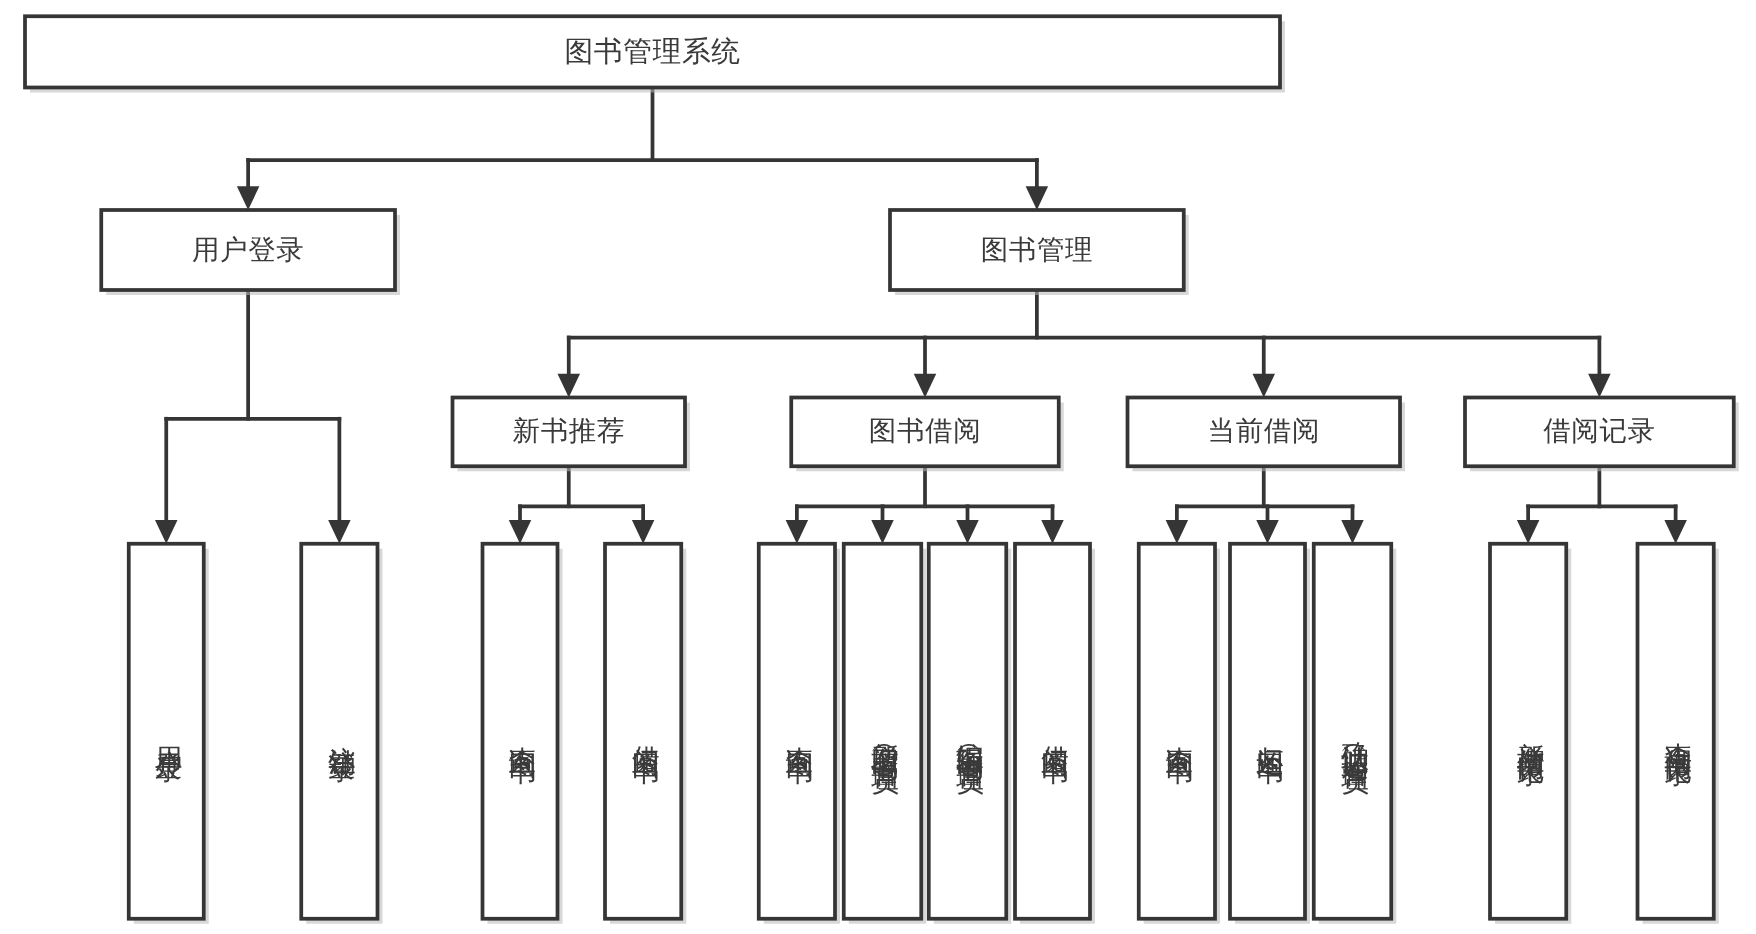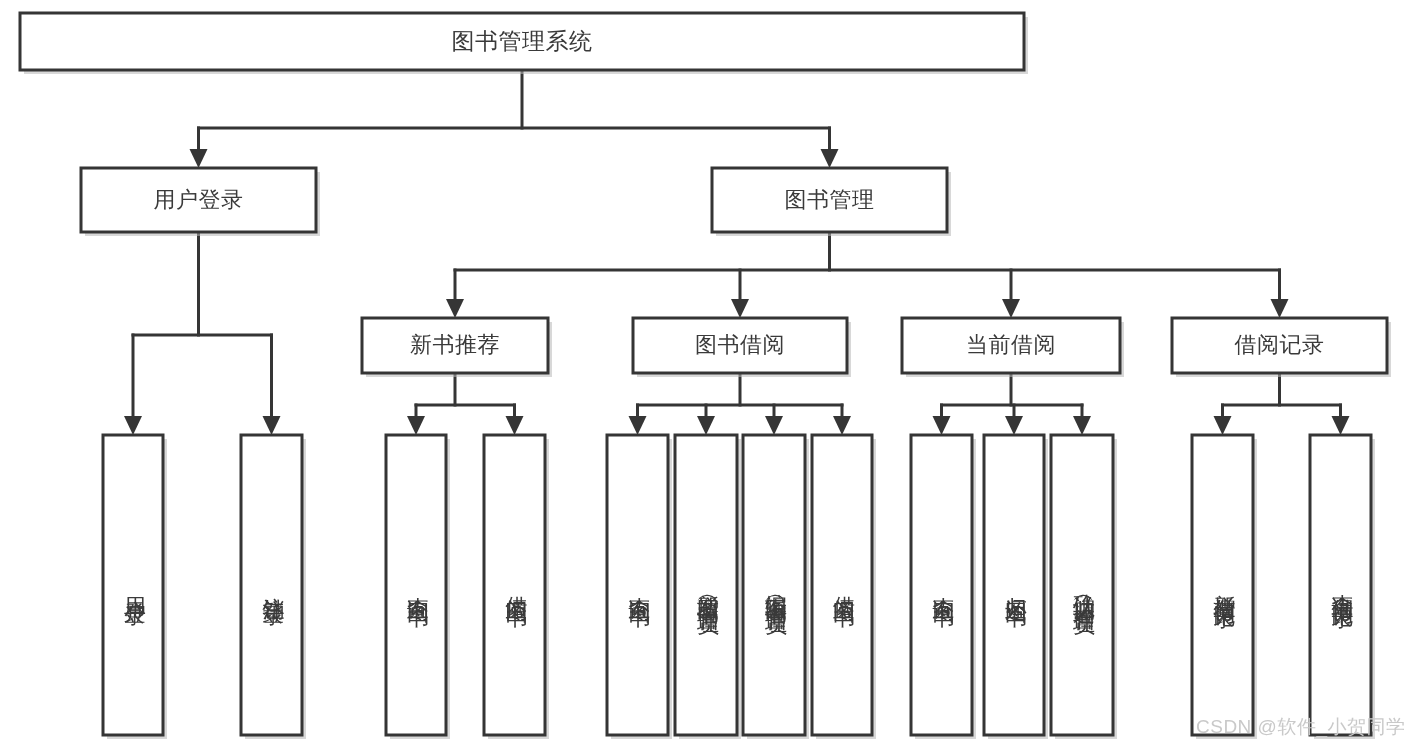--- a/index.html
+++ b/index.html
@@ -203,14 +203,13 @@
       <div class="vlabel" style="left: 624.5px; width: 26px; top: 535px; height: 100px;">查询图书</div>
       <div class="vlabel" style="left: 693px; width: 26px; top: 451px; height: 276px; justify-content: flex-start;">新增图书（管理员）</div>
       <div class="vlabel" style="left: 761px; width: 26px; top: 451px; height: 276px; justify-content: flex-start;">编辑图书（管理员）</div>
       <div class="vlabel" style="left: 829px; width: 26px; top: 535px; height: 100px;">借阅图书</div>
       <div class="vlabel" style="left: 928.5px; width: 26px; top: 535px; height: 100px;">查询图书</div>
       <div class="vlabel" style="left: 1001px; width: 26px; top: 535px; height: 100px;">归还图书</div>
       <div class="vlabel" style="left: 1069px; width: 26px; top: 451px; height: 276px; justify-content: flex-start;">确认归还（管理员）</div>
       <div class="vlabel" style="left: 1209.5px; width: 26px; top: 510px; height: 150px;">新增借阅记录</div>
       <div class="vlabel" style="left: 1327.5px; width: 26px; top: 510px; height: 150px;">查询借阅记录</div>
     </div>
-  <div class="watermark" style="left: 1196px; top: 714px;">CSDN @软件_小贺同学</div>
 </div>
 
 </body></html>

